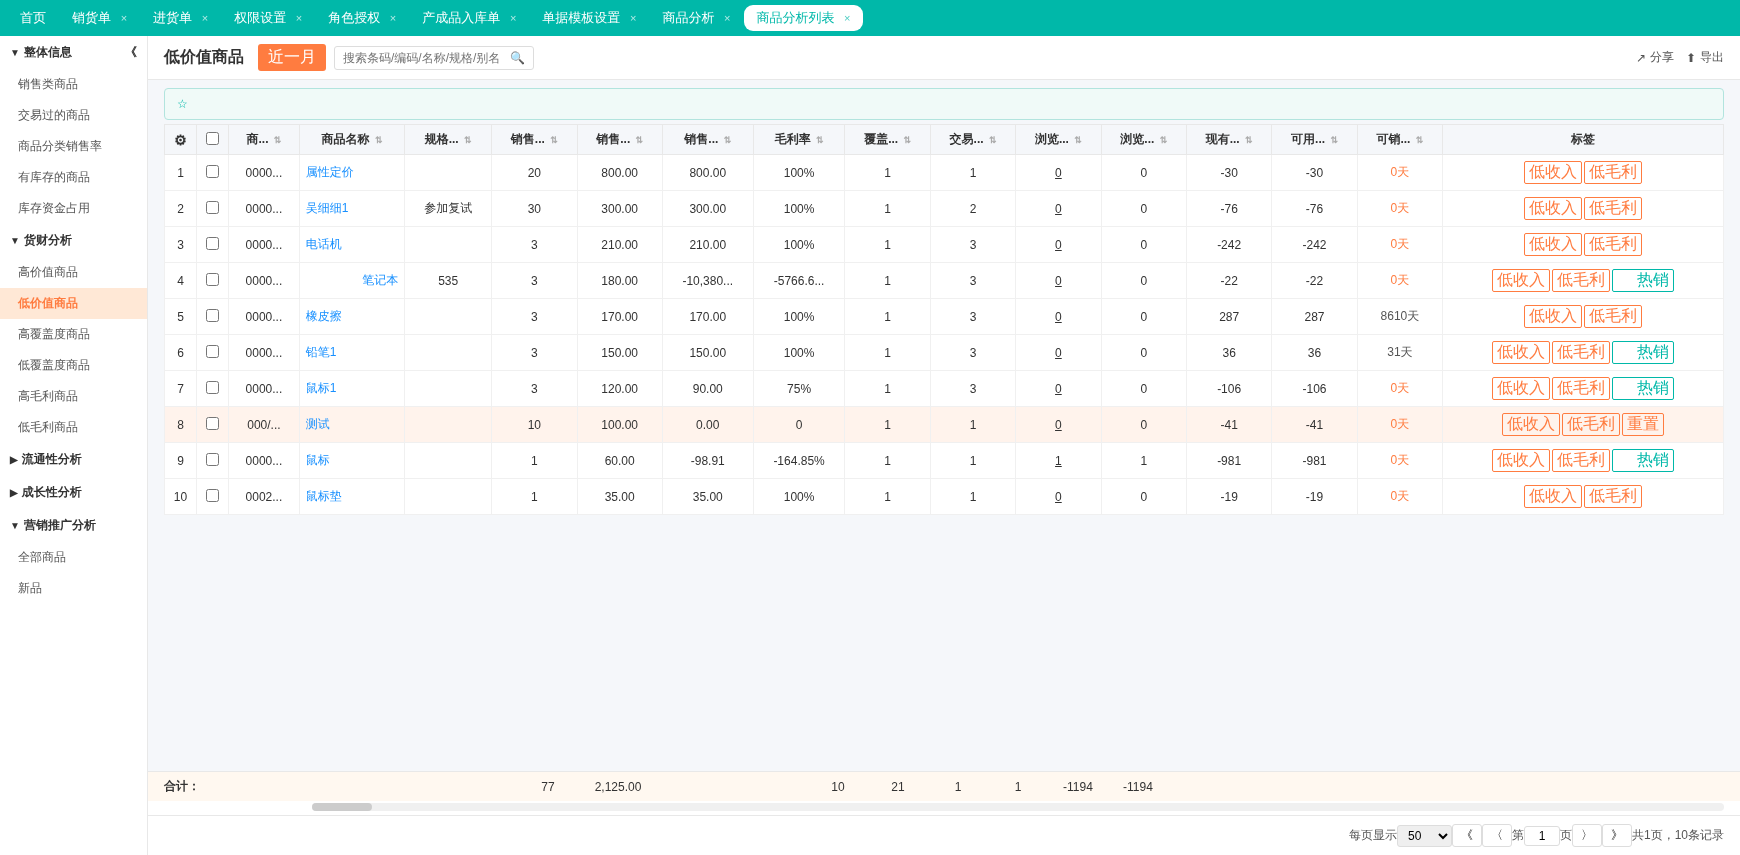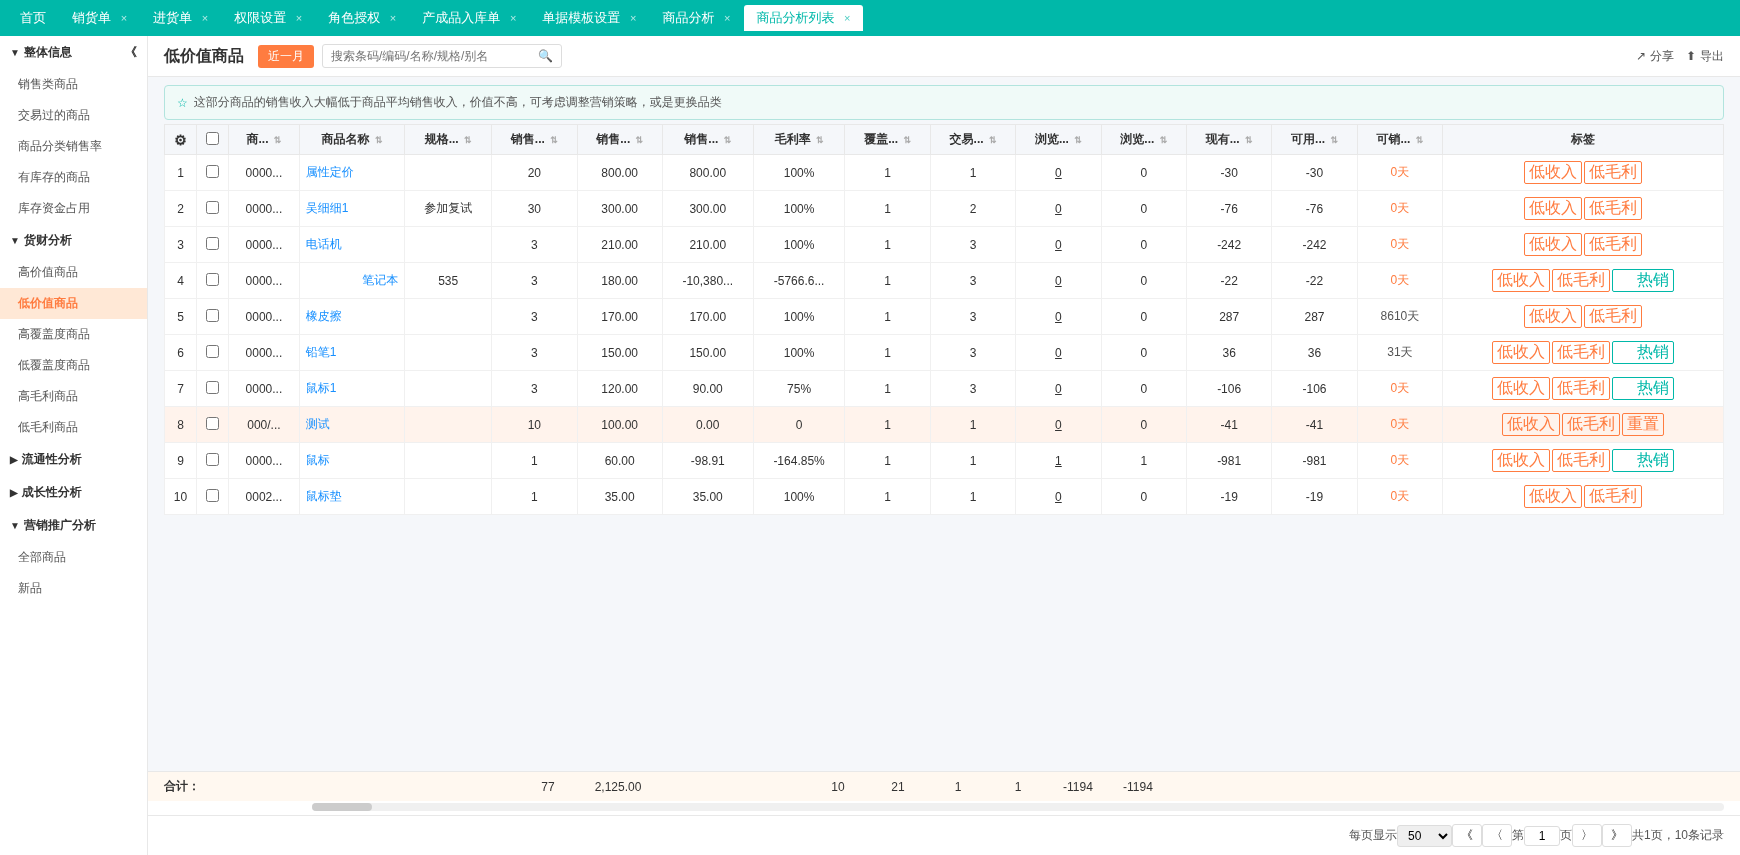--- a/index.html
+++ b/index.html
@@ -15,21 +15,21 @@
       gap: 2px;
     }
     .nav-item {
       color: #fff;
       padding: 4px 12px;
       cursor: pointer;
       border-radius: 3px 3px 0 0;
       white-space: nowrap;
       font-size: 13px;
     }
-    .nav-item.active { background: #fff; color: #00b8a9; }
+    .nav-item.active { background: #fff; color: #00b8a9; border-radius: 9px; }
     .nav-item .close { margin-left: 6px; opacity: 0.7; font-size: 11px; }
 
     
     .main-layout {
       display: flex;
       height: calc(855px - 36px);
     }
 
     
     .sidebar {
@@ -80,27 +80,27 @@
       font-weight: 600;
       color: #333;
       margin-right: 6px;
     }
     .filter-btn {
       background: #ff7c40;
       color: #fff;
       padding: 3px 10px;
       border-radius: 3px;
       cursor: pointer;
-      font-size: 12px;
+      font-size: 16px;
     }
     .search-box {
       border: 1px solid #ddd;
       border-radius: 3px;
       padding: 4px 8px;
-      width: 240px;
+      width: 200px;
       color: #999;
       display: flex;
       align-items: center;
       gap: 4px;
     }
     .search-input {
       border: none;
       outline: none;
       font-size: 12px;
       color: #999;
@@ -334,21 +334,20 @@
         </div>
         <div class="action-btn">
           <span>⬆</span>
           <span>导出</span>
         </div>
       </div>
     </div>
 
     <div class="info-bar">
       <span class="info-icon">☆</span>
-      <span>这部分商品的销售收入大幅低于商品平均销售收入，价值不高，可考虑调整营销策略，或是更换品类</span>
     </div>
 
     <div class="table-wrapper">
       <table>
         <thead>
           <tr>
             <th style="width:32px;"><span class="th-gear">⚙</span></th>
             <th style="width:32px;"><input type="checkbox" style=""></th>
             <th>商... <span class="sort-icon">⇅</span></th>
             <th>商品名称 <span class="sort-icon">⇅</span></th>

